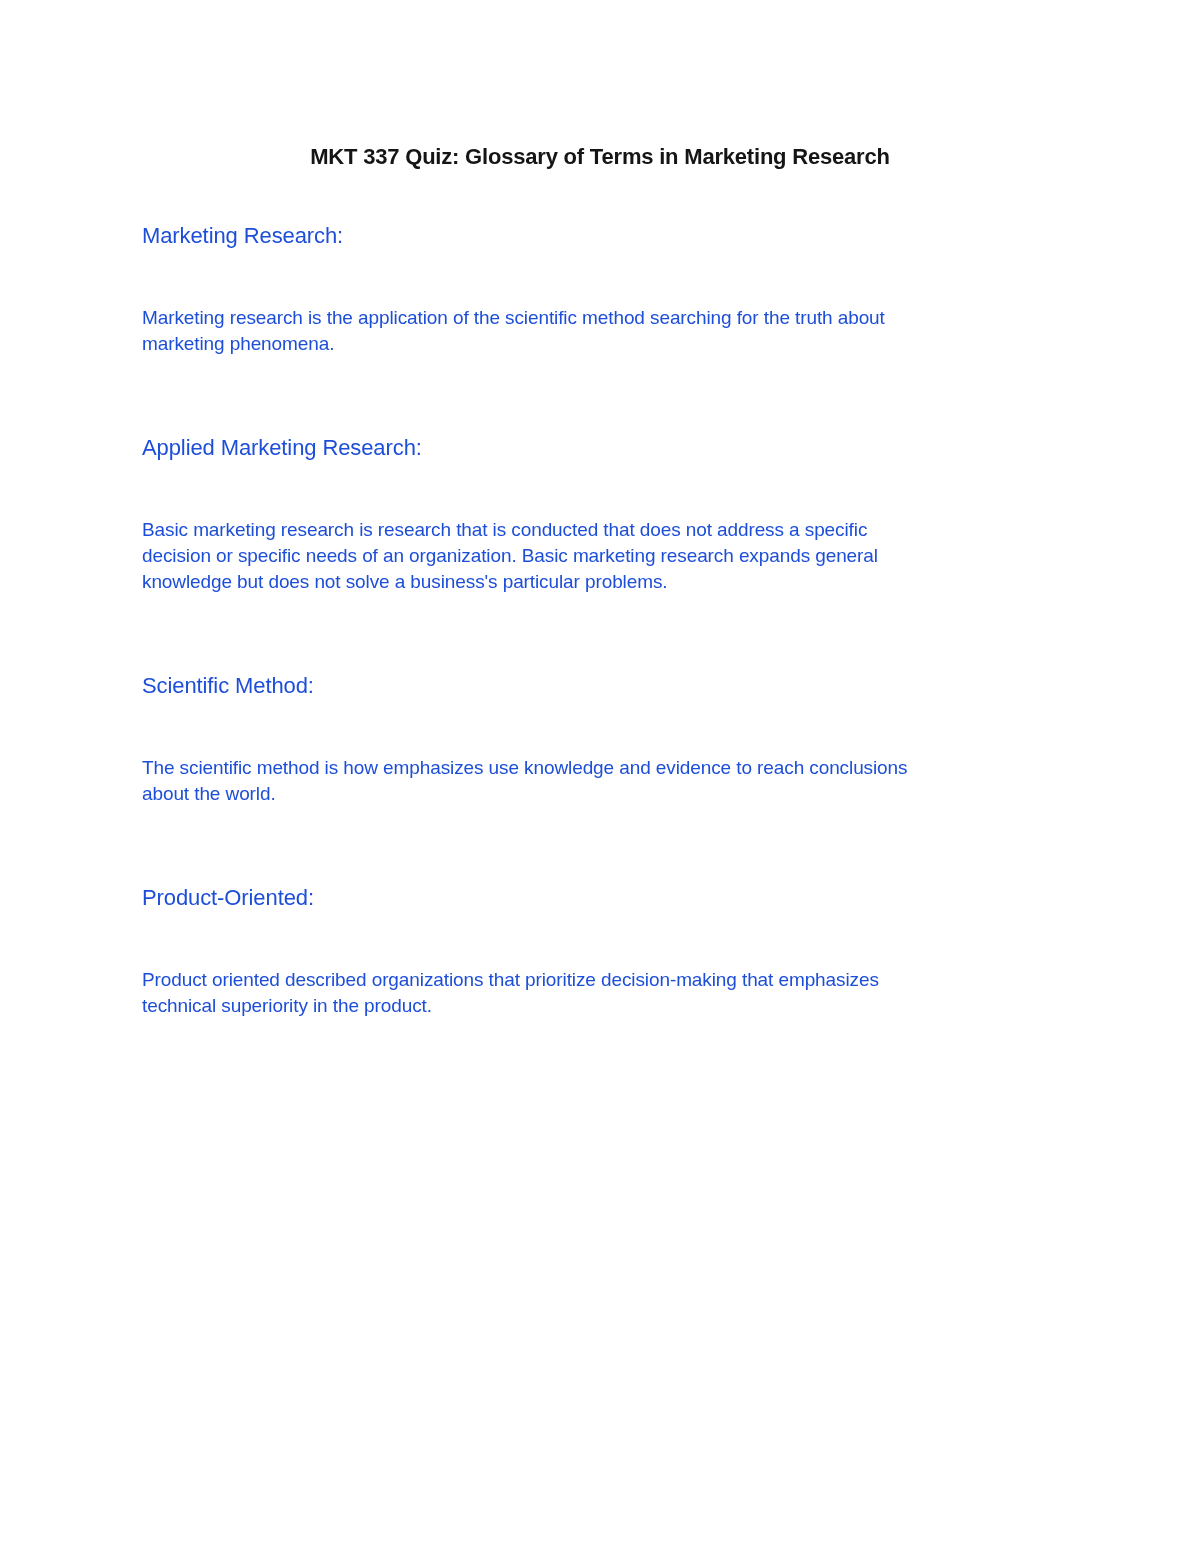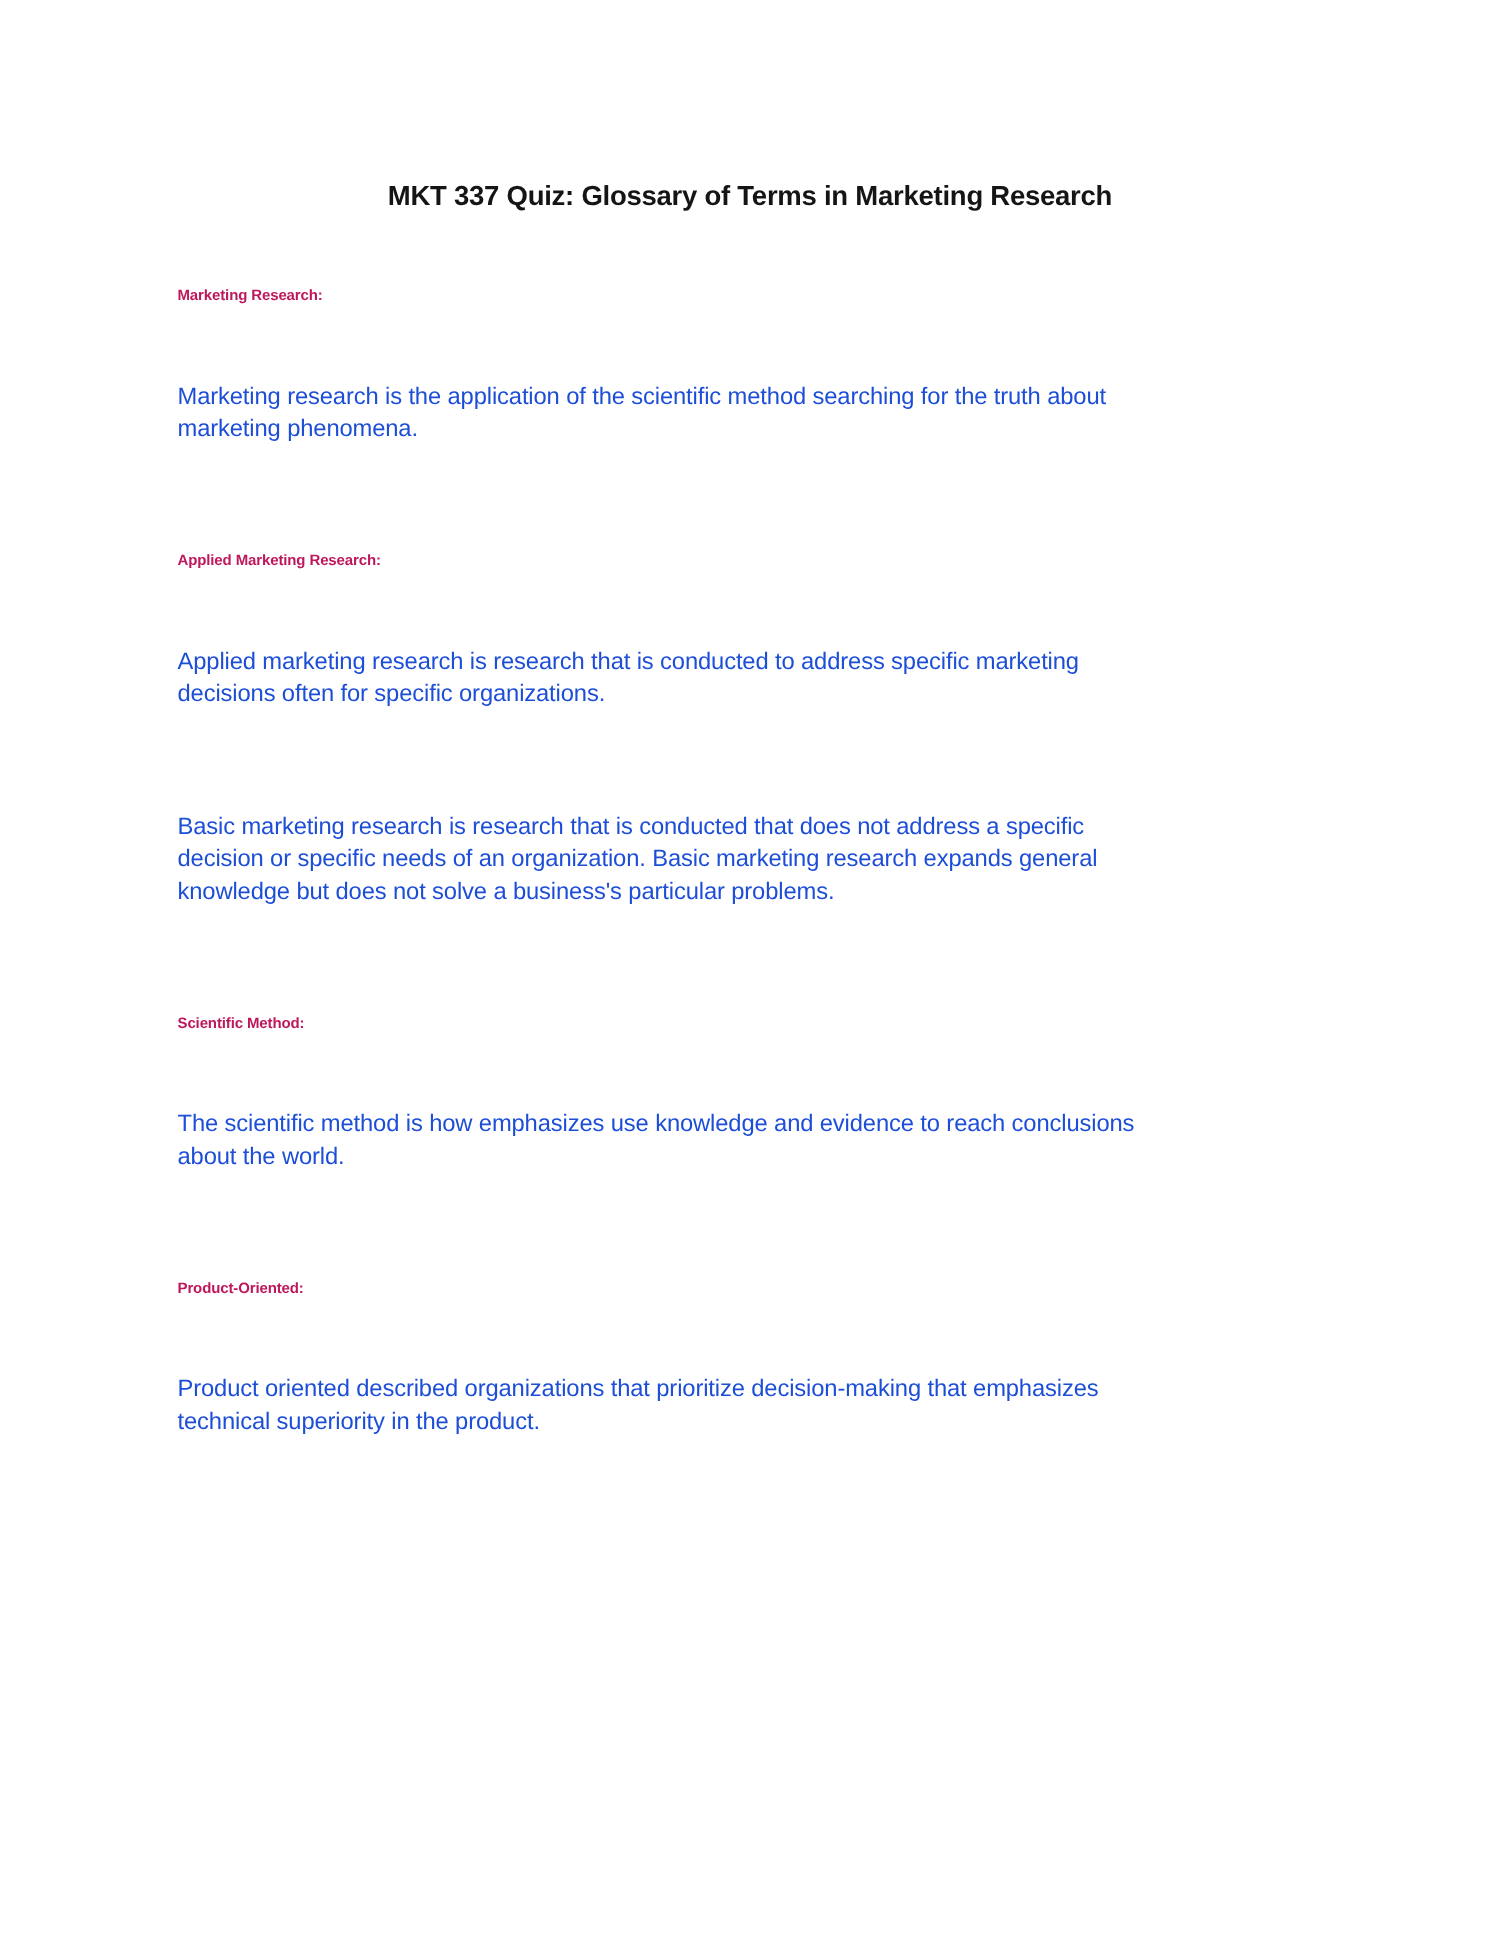--- a/index.html
+++ b/index.html
@@ -24,24 +24,24 @@
       font-weight: bold;
       color: #151515;
       text-align: center;
       letter-spacing: -0.2px;
       margin: 0 0 56px 0;
     }
     .term-section {
       margin: 0;
     }
     .term-heading {
-      font-size: 12px;
+      font-size: 22px;
       line-height: 22px;
-      font-weight: bold;
-      color: #be185d;
+      font-weight: normal;
+      color: #1d4ed8;
       letter-spacing: -0.1px;
       margin: 0 0 58px 0;
     }
     .term-definition {
       font-size: 19px;
       line-height: 26px;
       font-weight: normal;
       color: #1d4ed8;
       letter-spacing: -0.1px;
       margin: 0 0 80px 0;
@@ -57,22 +57,20 @@
   <h1 class="doc-title">MKT 337 Quiz: Glossary of Terms in Marketing Research</h1>
 
   <section class="term-section">
     <h2 class="term-heading">Marketing Research:</h2>
     <p class="term-definition">Marketing research is the application of the scientific method searching for the truth about
 marketing phenomena.</p>
   </section>
 
   <section class="term-section">
     <h2 class="term-heading">Applied Marketing Research:</h2>
-    <p class="term-definition">Applied marketing research is research that is conducted to address specific marketing
-decisions often for specific organizations.</p>
   </section>
 
   <section class="term-section">
     <p class="term-definition">Basic marketing research is research that is conducted that does not address a specific
 decision or specific needs of an organization. Basic marketing research expands general
 knowledge but does not solve a business's particular problems.</p>
   </section>
 
   <section class="term-section">
     <h2 class="term-heading">Scientific Method:</h2>

